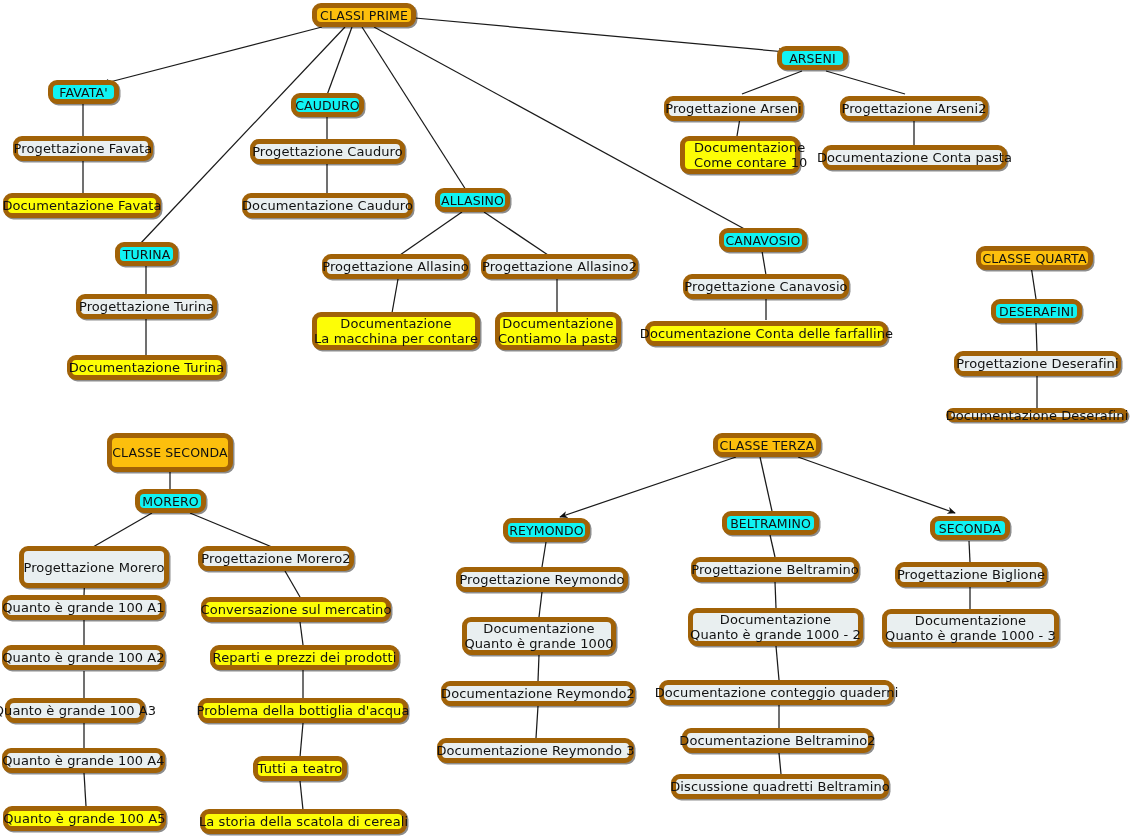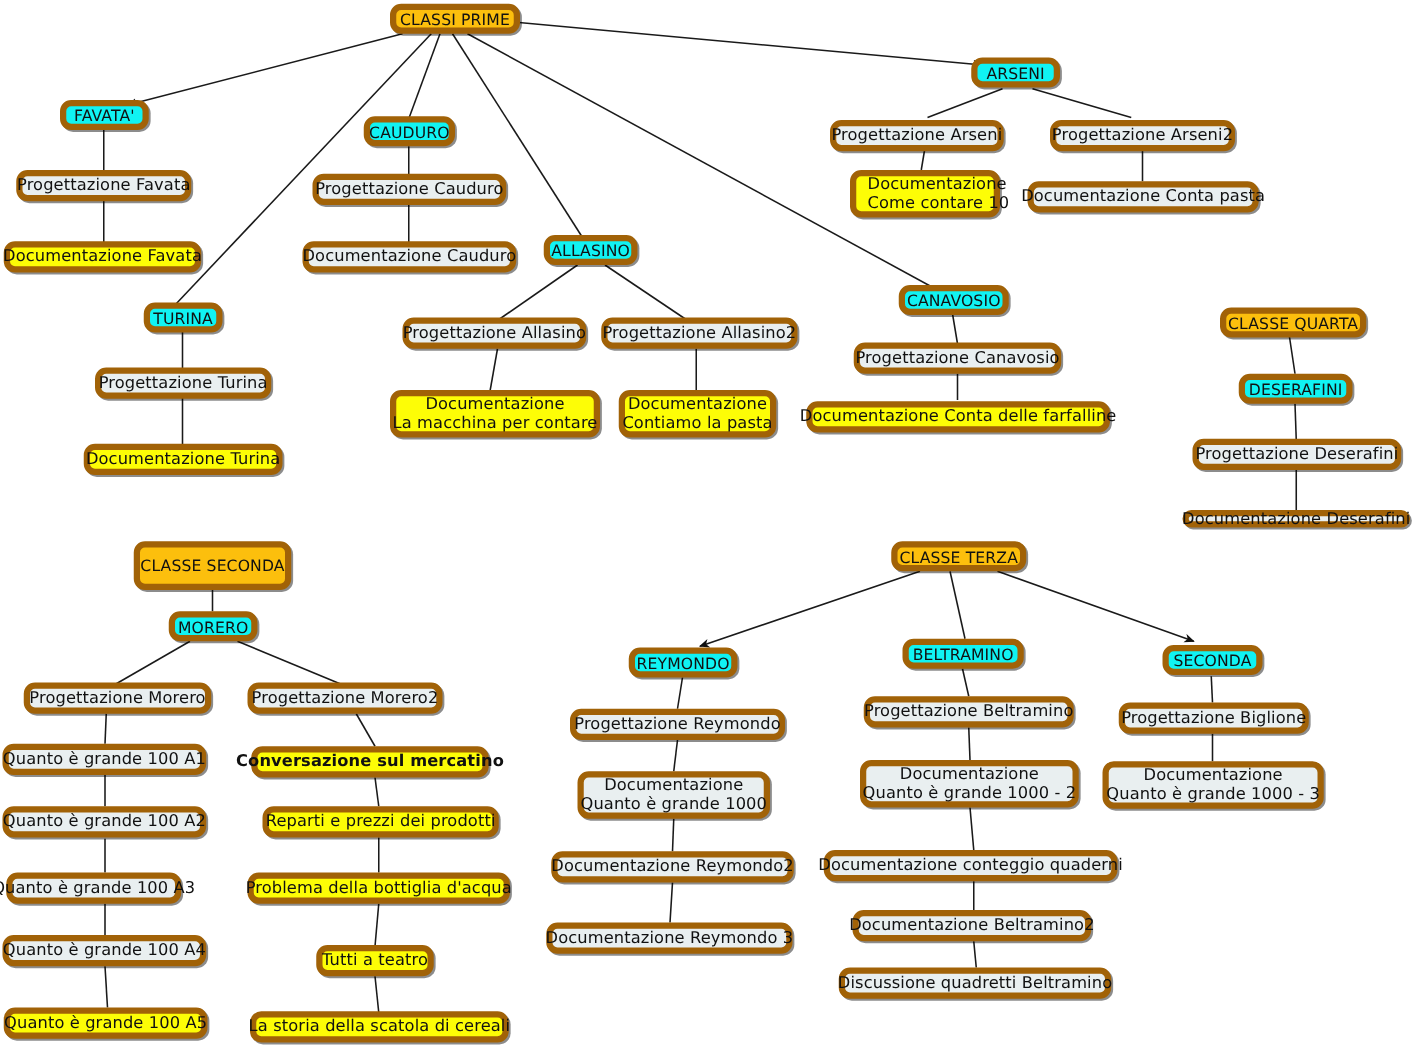--- a/index.html
+++ b/index.html
@@ -234,21 +234,21 @@
   <div class="node plain" style="left:946px; top:408px; width:182px; height:14px;">
     <span>Documentazione Deserafini</span>
   </div>
 
   <div class="node root" style="left:107px; top:433px; width:126px; height:39px;">
     <span>CLASSE SECONDA</span>
   </div>
   <div class="node topic" style="left:135px; top:489px; width:71px; height:24px;">
     <span>MORERO</span>
   </div>
-  <div class="node plain" style="left:19px; top:546px; width:150px; height:25px;">
+  <div class="node plain" style="left:19px; top:546px; width:150px; height:42px;">
     <span>Progettazione Morero</span>
   </div>
   <div class="node plain" style="left:198px; top:546px; width:156px; height:25px;">
     <span>Progettazione Morero2</span>
   </div>
 
   <div class="node plain" style="left:2px; top:595px; width:163px; height:25px;">
     <span>Quanto è grande 100 A1</span>
   </div>
   <div class="node plain" style="left:2px; top:645px; width:163px; height:25px;">
@@ -257,21 +257,21 @@
   <div class="node plain" style="left:5px; top:698px; width:140px; height:25px;">
     <span>Quanto è grande 100 A3</span>
   </div>
   <div class="node plain" style="left:2px; top:748px; width:163px; height:25px;">
     <span>Quanto è grande 100 A4</span>
   </div>
   <div class="node doc" style="left:3px; top:806px; width:163px; height:25px;">
     <span>Quanto è grande 100 A5</span>
   </div>
 
-  <div class="node doc" style="left:201px; top:597px; width:190px; height:25px;font-weight:bold;">
+  <div class="node doc" style="left:201px; top:597px; width:190px; height:25px;">
     <span>Conversazione sul mercatino</span>
   </div>
   <div class="node doc" style="left:210px; top:645px; width:189px; height:25px;">
     <span>Reparti e prezzi dei prodotti</span>
   </div>
   <div class="node doc" style="left:198px; top:698px; width:210px; height:25px;">
     <span>Problema della bottiglia d'acqua</span>
   </div>
   <div class="node doc" style="left:253px; top:756px; width:94px; height:25px;">
     <span>Tutti a teatro</span>

